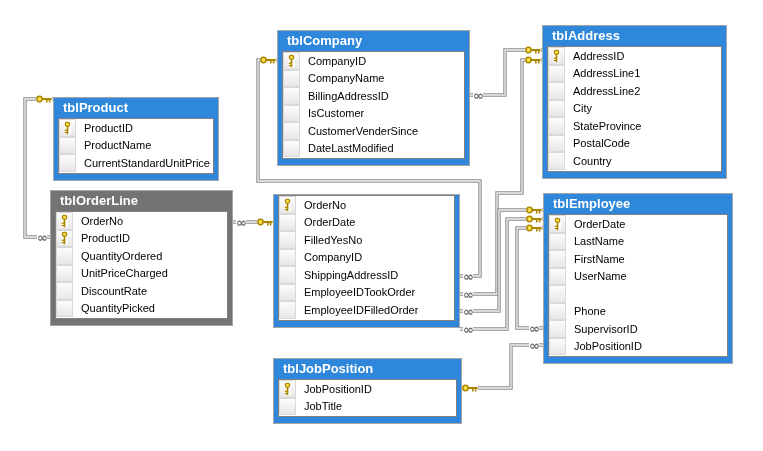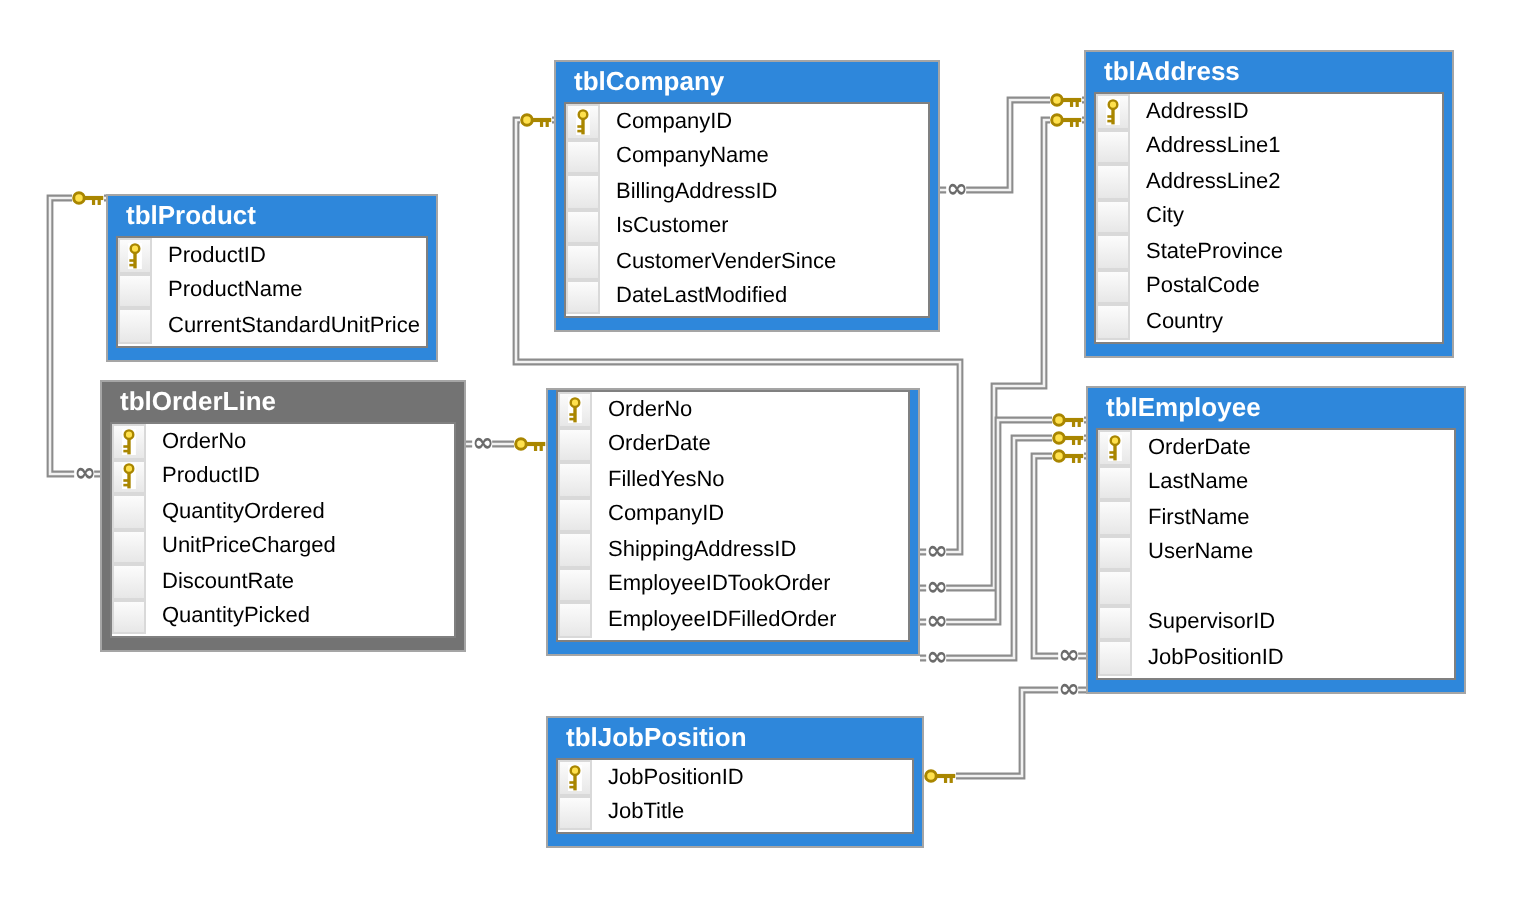--- a/index.html
+++ b/index.html
@@ -311,20 +311,24 @@
 
   <div class="t-row">
     <div class="t-ico"></div>
     <div class="t-label">UserName</div>
   </div>
 
   <div class="t-row">
     <div class="t-ico"></div>
   </div>
 
+  <div class="t-row">
+    <div class="t-ico"></div>
+    <div class="t-label">Phone</div>
+  </div>
 
   <div class="t-row">
     <div class="t-ico"></div>
     <div class="t-label">SupervisorID</div>
   </div>
 
   <div class="t-row">
     <div class="t-ico"></div>
     <div class="t-label">JobPositionID</div>
   </div>

